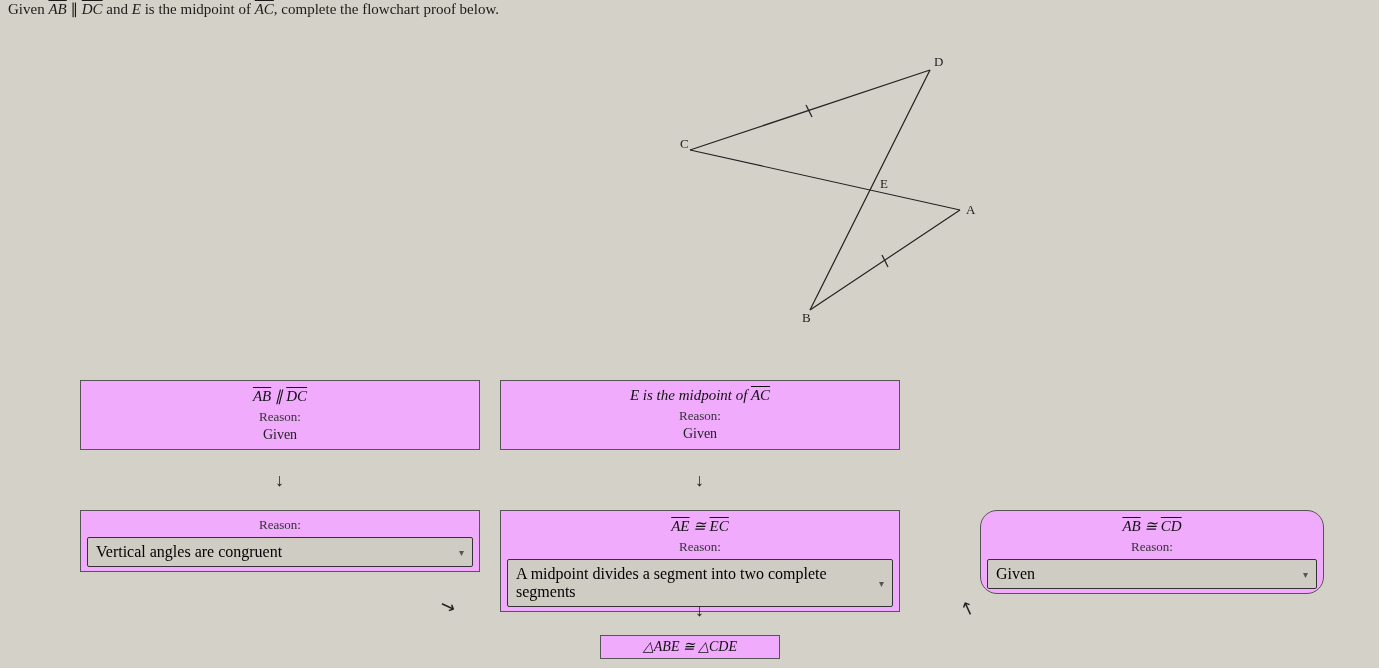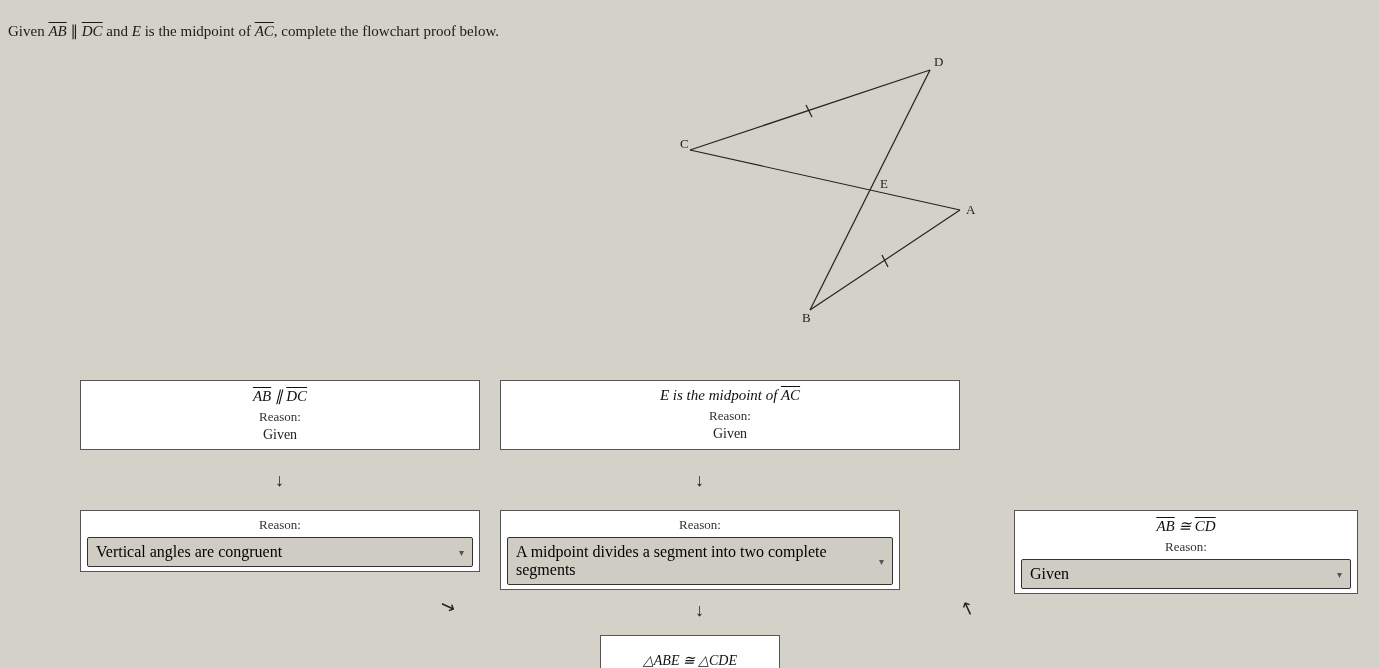--- a/index.html
+++ b/index.html
@@ -5,21 +5,21 @@
     * { box-sizing: border-box; margin: 0; padding: 0; }
     body {
       font-family: Georgia, 'Times New Roman', serif;
       background: #d4d2c8;
       width: 1379px;
       height: 668px;
       overflow: hidden;
       position: relative;
     }
     .prompt {
-      padding: 22px 8px;
+      padding: 0 8px;
       font-size: 15px;
       color: #1a1a1a;
     }
     .overline { text-decoration: overline; }
     
     .figure-area {
       position: absolute;
       left: 680px;
       top: 50px;
       width: 320px;
@@ -36,32 +36,32 @@
     }
     
     .row { position: absolute; width: 100%; }
     .row1 { top: 0; }
     .row3 { top: 130px; }
     .row4 { top: 255px; }
     
     .box {
       position: absolute;
       border: 1px solid #555;
-      background: #ffffff;
+      background: #f0abfc;
       text-align: center;
       padding: 6px 8px;
     }
     .box-r1-1 { left: 80px; width: 400px; height: 70px; }
-    .box-r1-2 { left: 500px; width: 460px; height: 70px; }
+    .box-r1-2 { left: 500px; width: 400px; height: 70px; }
     
     .box-r3-1 { left: 80px; width: 400px; }
     .box-r3-2 { left: 500px; width: 400px; }
-    .box-r3-3 { left: 1014px; width: 344px; }
+    .box-r3-3 { left: 980px; width: 344px; border-radius: 17px; }
     
-    .box-r4   { left: 600px; width: 180px; height: 24px; padding: 16px; }
+    .box-r4   { left: 600px; width: 180px; height: 24px; padding: 2px; }
     
     .stmt { font-size: 15px; font-style: italic; color: #111; margin-bottom: 4px; }
     .reason-lbl { font-size: 13px; color: #333; margin-bottom: 2px; }
     .reason-val { font-size: 14px; color: #222; }
     
     .dropdown {
       display: block;
       width: calc(100% + 4px);
       margin: 4px -2px -2px -2px;
       border: 1.5px solid #333;
@@ -141,20 +141,23 @@
 
   <div class="arrow arr1">↓</div>
   <div class="arrow arr2">↓</div>
 
   <div class="row row3">
     <div class="box box-r3-1">
       <div class="reason-lbl">Reason:</div>
       <div class="dropdown">Vertical angles are congruent</div>
     </div>
     <div class="box box-r3-2">
+      <div class="stmt math">
+        <span class="overline">AE</span><span> ≅ </span><span class="overline">EC</span>
+      </div>
       <div class="reason-lbl">Reason:</div>
       <div class="dropdown">A midpoint divides a segment into two complete segments</div>
     </div>
     <div class="box box-r3-3">
       <div class="stmt math">
         <span class="overline">AB</span><span> ≅ </span><span class="overline">CD</span>
       </div>
       <div class="reason-lbl">Reason:</div>
       <div class="dropdown">Given</div>
     </div>

